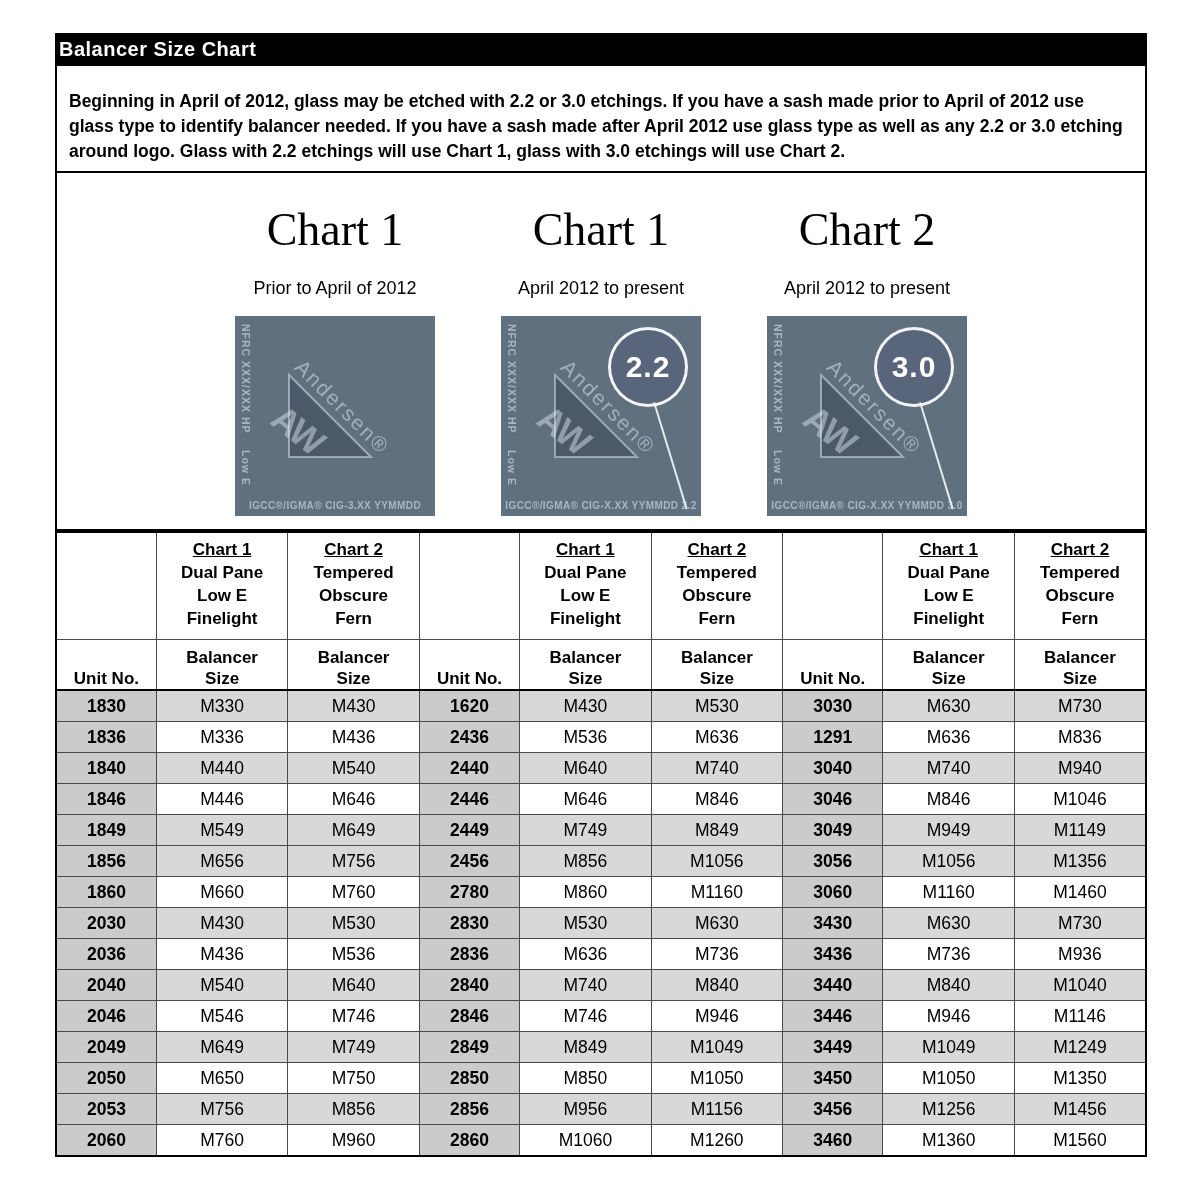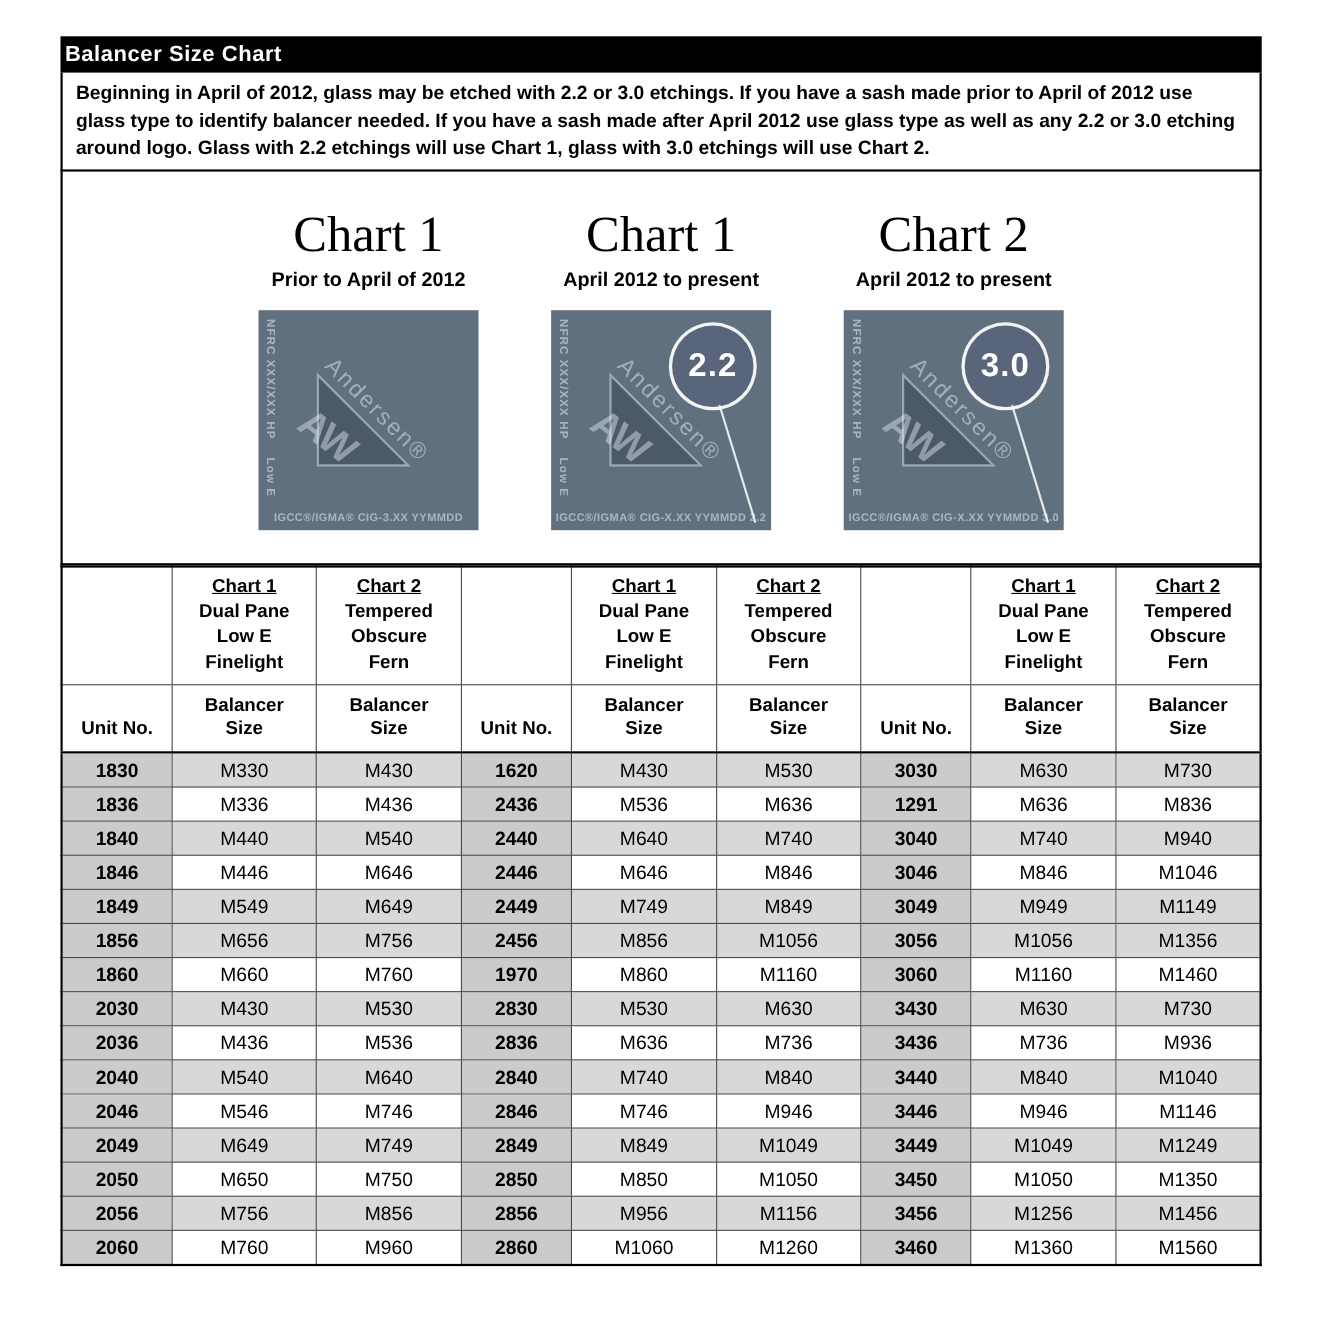--- a/index.html
+++ b/index.html
@@ -13,40 +13,40 @@
   
   .title-bar {
     background:#000; color:#fff; height:33px; line-height:33px;
     font-size:20px; font-weight:bold; padding-left:4px; letter-spacing:.5px;
     box-sizing:border-box;
   }
 
   
   .intro {
     border:2px solid #000; border-top:none;
-    padding:6px 12px 7px 12px;
+    padding:23px 12px 7px 12px;
     font-size:17.5px; font-weight:bold; line-height:25px;
     box-sizing:border-box;
   }
 
   
   .figures {
     border:2px solid #000; border-top:none;
     height:358px; box-sizing:border-box;
     display:flex; align-items:flex-start; padding-top:32px;
   }
   .figure { width:260px; text-align:center; flex:0 0 auto; }
   .figure.f1 { margin-left:148px; }
   .figure.f2 { margin-left:6px; }
   .figure.f3 { margin-left:6px; }
   .fig-title {
     font-family:"Liberation Serif", serif;
     font-size:46px; line-height:50px; font-weight:400;
   }
-  .fig-subtitle { font-size:18px; font-weight:bold; margin-top:6px; }
+  .fig-subtitle { font-size:18px; font-weight:normal; margin-top:23px; }
   .glass {
     position:relative; width:200px; height:200px; margin:17px auto 0 auto;
     background:#60707f; overflow:hidden;
   }
   .v-text {
     position:absolute; writing-mode:vertical-rl;
     font-size:10.5px; font-weight:bold; letter-spacing:1px;
     color:rgba(228,237,245,.55); white-space:nowrap;
   }
   .nfrc { top:8px; left:5px; }
@@ -88,21 +88,21 @@
     border-collapse:collapse; table-layout:fixed; width:100%;
     border:2px solid #000; margin-top:0;
   }
   table.balancer th, table.balancer td {
     border:1px solid #4a4a4a; text-align:center; padding:0;
     overflow:hidden;
   }
   thead th { background:#fff; font-weight:bold; font-size:17px; }
   tr.hdr1 th { height:101px; vertical-align:top; padding-top:5px; line-height:23px; }
   tr.hdr1 th .u { text-decoration:underline; }
-  tr.hdr2 th { height:49px; vertical-align:bottom; padding-bottom:11px; line-height:21px; }
+  tr.hdr2 th { height:49px; vertical-align:bottom; padding-bottom:0; line-height:21px; }
   tbody { border-top:2px solid #000; }
   tbody td { height:30px; font-size:17.5px; background:#fff; }
   tr.shaded td { background:#d8d8d8; }
   table.balancer td.unit { background:#cbcbcb; font-weight:bold; }
 </style>
 </head>
 <body>
 
 <div class="doc">
 
@@ -325,21 +325,21 @@
           <td>M856</td>
           <td>M1056</td>
           <td class="unit">3056</td>
           <td>M1056</td>
           <td>M1356</td>
         </tr>
         <tr class="">
           <td class="unit">1860</td>
           <td>M660</td>
           <td>M760</td>
-          <td class="unit">1970</td>
+          <td class="unit">2780</td>
           <td>M860</td>
           <td>M1160</td>
           <td class="unit">3060</td>
           <td>M1160</td>
           <td>M1460</td>
         </tr>
         <tr class="shaded">
           <td class="unit">2030</td>
           <td>M430</td>
           <td>M530</td>
@@ -399,21 +399,21 @@
           <td>M650</td>
           <td>M750</td>
           <td class="unit">2850</td>
           <td>M850</td>
           <td>M1050</td>
           <td class="unit">3450</td>
           <td>M1050</td>
           <td>M1350</td>
         </tr>
         <tr class="shaded">
-          <td class="unit">2056</td>
+          <td class="unit">2053</td>
           <td>M756</td>
           <td>M856</td>
           <td class="unit">2856</td>
           <td>M956</td>
           <td>M1156</td>
           <td class="unit">3456</td>
           <td>M1256</td>
           <td>M1456</td>
         </tr>
         <tr class="">

